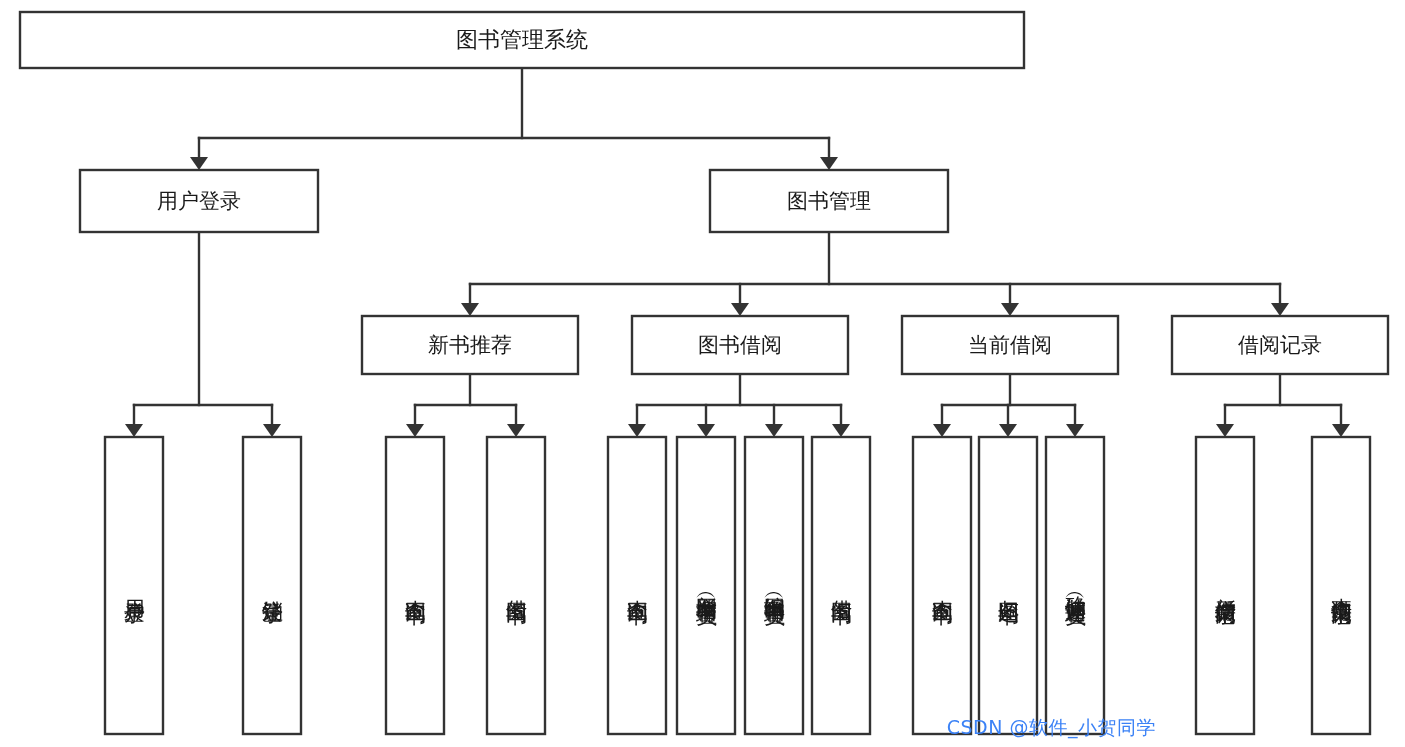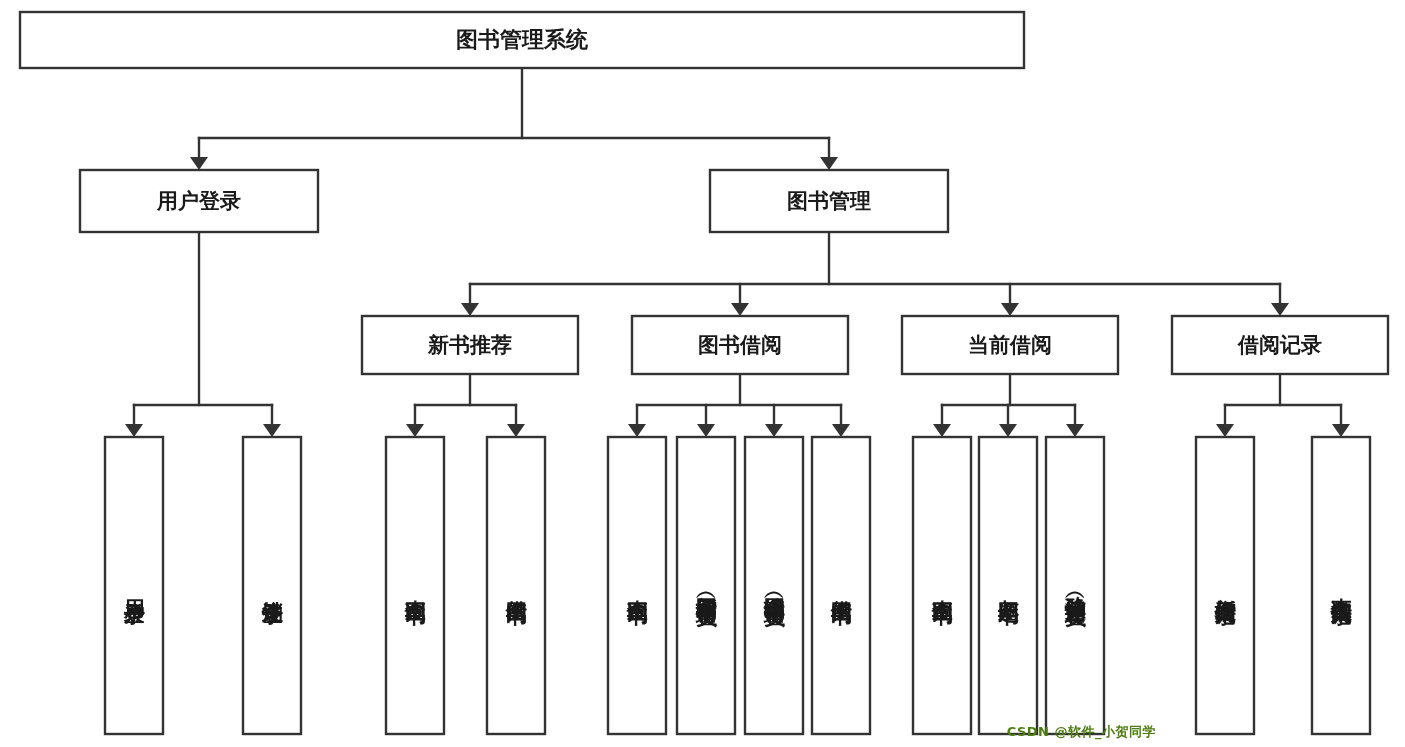--- a/index.html
+++ b/index.html
@@ -11,21 +11,20 @@
     width: 1405px;
     height: 747px;
     overflow: hidden;
     font-family: "DejaVu Sans", "Liberation Sans", sans-serif;
   }
   #diagram-root {
     position: relative;
     width: 1170px;
     height: 747px;
     background: #ffffff;
-    font-weight: bold;
   }
   svg.chart-canvas {
     position: absolute;
     left: 0;
     top: 0;
     width: 1405px;
     height: 747px;
     display: block;
   }
   .node-box {
@@ -69,22 +68,22 @@
     color: #1a1a1a;
     letter-spacing: 1.5px;
     white-space: nowrap;
     text-align: center;
   }
   .watermark {
     position: absolute;
     right: 14px;
     bottom: 6px;
     font-family: "DejaVu Sans", "Liberation Sans", sans-serif;
-    font-size: 13px;
-    color: #4d7c0f;
+    font-size: 19px;
+    color: #3b82f6;
     letter-spacing: 0.5px;
     white-space: nowrap;
   }
 </style>
 </head>
 <body>
 
 <div id="diagram-root">
   <svg class="chart-canvas" viewBox="0 0 1405 747">
     <g id="edges-layer">

